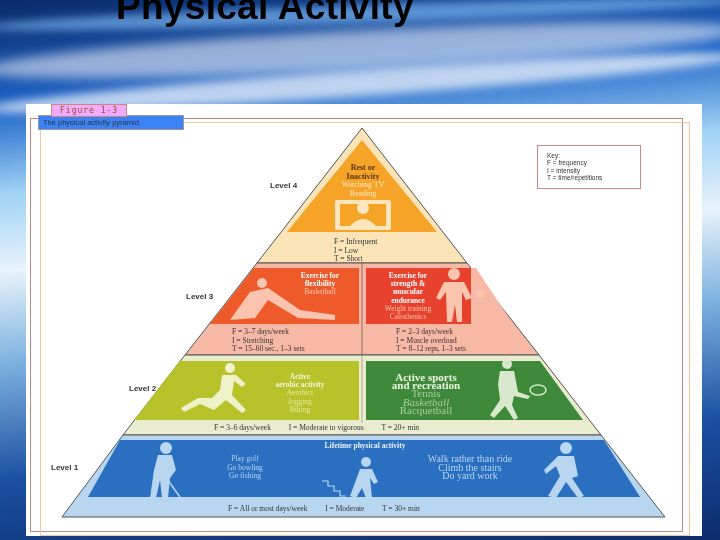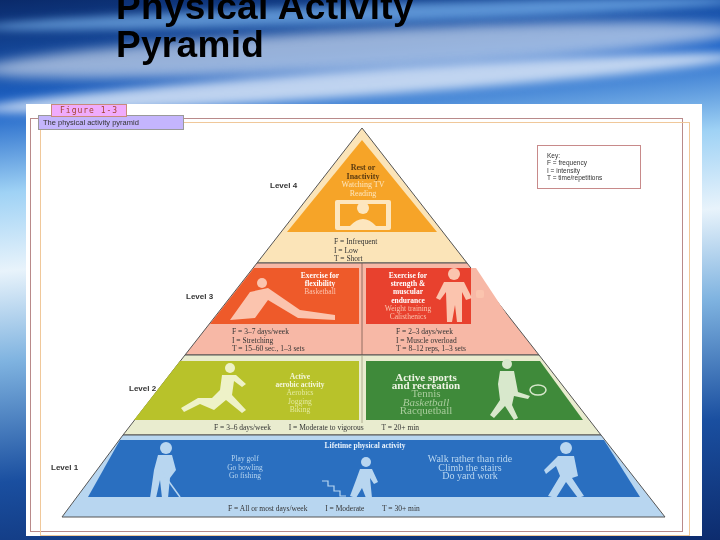--- a/index.html
+++ b/index.html
@@ -21,21 +21,21 @@
   }
   .frame-outer { position:absolute; left:30px; top:118px; width:651px; height:412px; border:1px solid #b98a8a; }
   .frame-inner { position:absolute; left:40px; top:122px; width:648px; height:412px; border:1px solid #f0c89a; }
   .fig-label {
     position:absolute; left:51px; top:104px; padding:1px 8px;
     background:#f0abfc; border:1px solid #c98a7a;
     font-family:"DejaVu Sans Mono", monospace; font-size:8px; color:#a3432e; letter-spacing:1px;
   }
   .fig-caption {
     position:absolute; left:38px; top:115px; width:140px; height:13px;
-    background:#c4b5fd; border:1px solid #9a9a9a;
+    background:#3b82f6; border:1px solid #9a9a9a;
     font-size:7.5px; color:#333; padding-left:4px; line-height:13px;
   }
   .key-box {
     position:absolute; left:537px; top:145px; width:104px; height:44px;
     border:1px solid #c88a8a; background:#fff;
     font-size:6.5px; line-height:7.4px; color:#333; padding:6px 0 0 9px; box-sizing:border-box;
   }
   .level-label { position:absolute; font-weight:bold; font-size:8px; color:#333; }
   svg.pyr { position:absolute; left:0; top:0; }
   .t { position:absolute; text-align:center; font-family:"Liberation Serif", serif; }
@@ -45,21 +45,20 @@
 </style>
 </head>
 <body>
 
 <div class="bg-streak" style="top:30px;height:40px;background:rgba(255,255,255,0.55);filter:blur(6px);transform:rotate(-3deg);"></div>
 <div class="bg-streak" style="top:70px;height:26px;background:rgba(255,255,255,0.7);filter:blur(5px);transform:rotate(-4deg);"></div>
 <div class="bg-streak" style="top:5px;height:18px;background:rgba(140,200,255,0.6);filter:blur(4px);transform:rotate(-2deg);"></div>
 
 <h1 class="slide-title">
   <span>Physical Activity</span>
-  <span>Pyramid</span>
 </h1>
 
 <div class="figure-panel"></div>
 <div class="frame-outer"></div>
 <div class="frame-inner"></div>
 
 <div class="fig-caption">The physical activity pyramid</div>
 <div class="fig-label">Figure 1-3</div>
 
 <div class="key-box">

